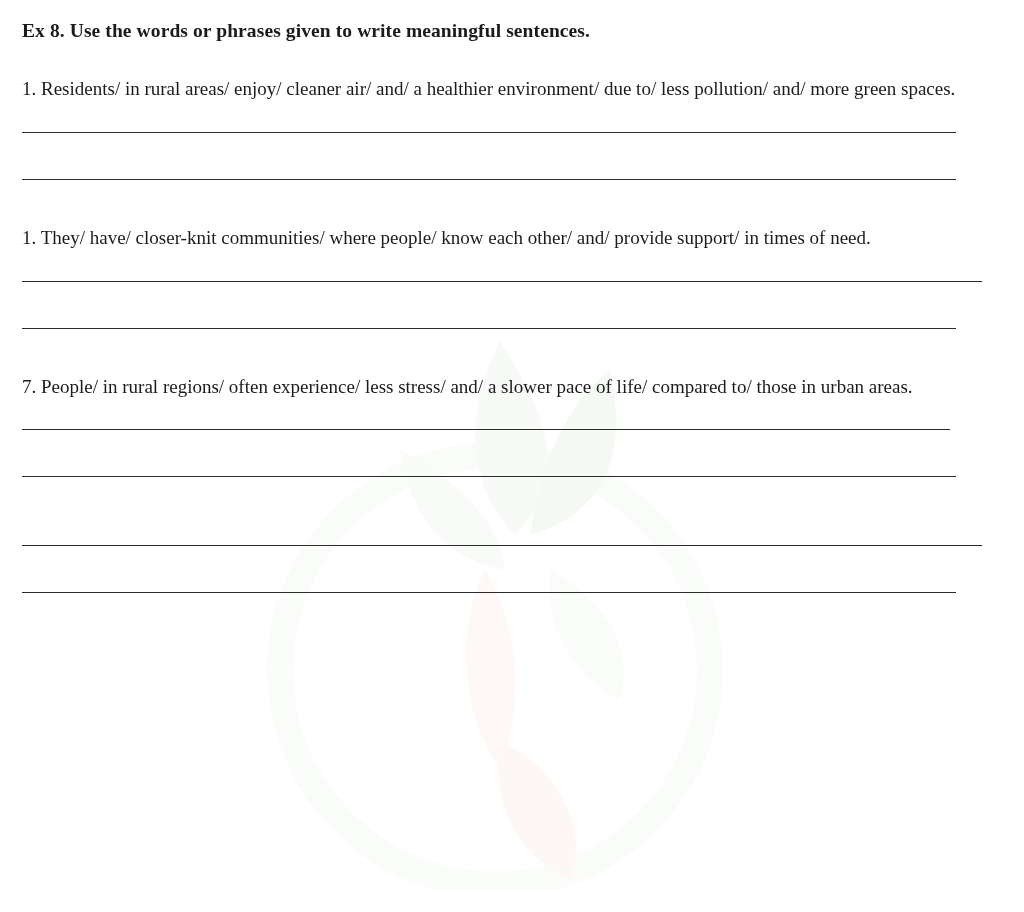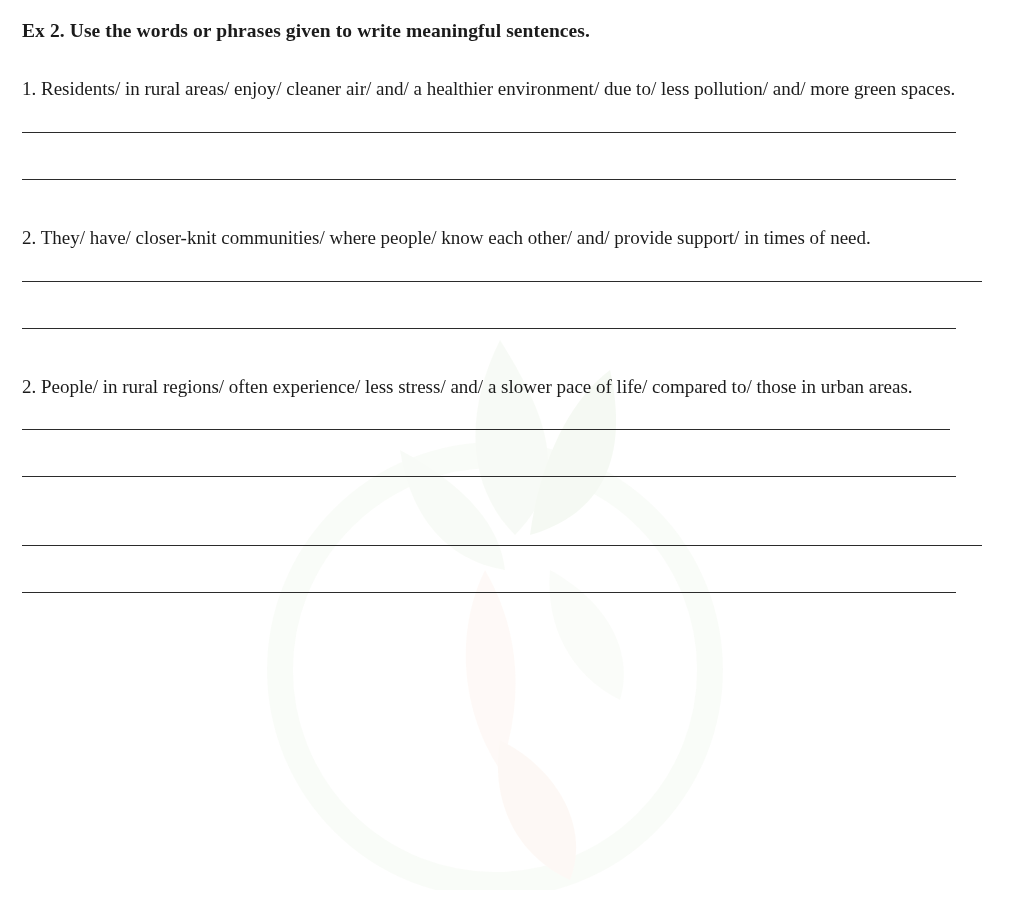--- a/index.html
+++ b/index.html
@@ -85,46 +85,46 @@
       <path d="M150 180 C215 215 250 255 255 300 C195 290 160 245 150 180 Z" fill="#dcebd3"></path>
       <path d="M300 300 C355 330 385 380 370 430 C320 405 295 355 300 300 Z" fill="#e6f0de"></path>
       <path d="M235 300 C270 360 275 430 250 500 C210 440 205 360 235 300 Z" fill="#fbe3d4"></path>
       <path d="M250 470 C310 500 340 560 320 610 C265 585 240 530 250 470 Z" fill="#f6ddcb"></path>
     </g>
   </svg>
 </div>
 
 <div class="page">
 
-  <h1 class="exercise-title">Ex 2. Use the words or phrases given to write meaningful sentences.</h1>
+  <h1 class="exercise-title">Ex 8. Use the words or phrases given to write meaningful sentences.</h1>
 
   <div class="item">
     <p class="prompt">1. Residents/ in rural areas/ enjoy/ cleaner air/ and/ a healthier environment/ due to/ less pollution/ and/ more green spaces.</p>
     <div class="answer-lines">
       <hr class="rule long">
       <div class="gap-1"></div>
       <hr class="rule long">
     </div>
   </div>
 
   <div class="block-gap"></div>
 
   <div class="item">
-    <p class="prompt">2. They/ have/ closer-knit communities/ where people/ know each other/ and/ provide support/ in times of need.</p>
+    <p class="prompt">1. They/ have/ closer-knit communities/ where people/ know each other/ and/ provide support/ in times of need.</p>
     <div class="answer-lines">
       <hr class="rule long2">
       <div class="gap-1"></div>
       <hr class="rule long">
     </div>
   </div>
 
   <div class="block-gap"></div>
 
   <div class="item">
-    <p class="prompt">2. People/ in rural regions/ often experience/ less stress/ and/ a slower pace of life/ compared to/ those in urban areas.</p>
+    <p class="prompt">7. People/ in rural regions/ often experience/ less stress/ and/ a slower pace of life/ compared to/ those in urban areas.</p>
     <div class="answer-lines">
       <hr class="rule mid">
       <div class="gap-1"></div>
       <hr class="rule long">
     </div>
   </div>
 
   <div class="block-gap"></div>
 
   <div class="item">

